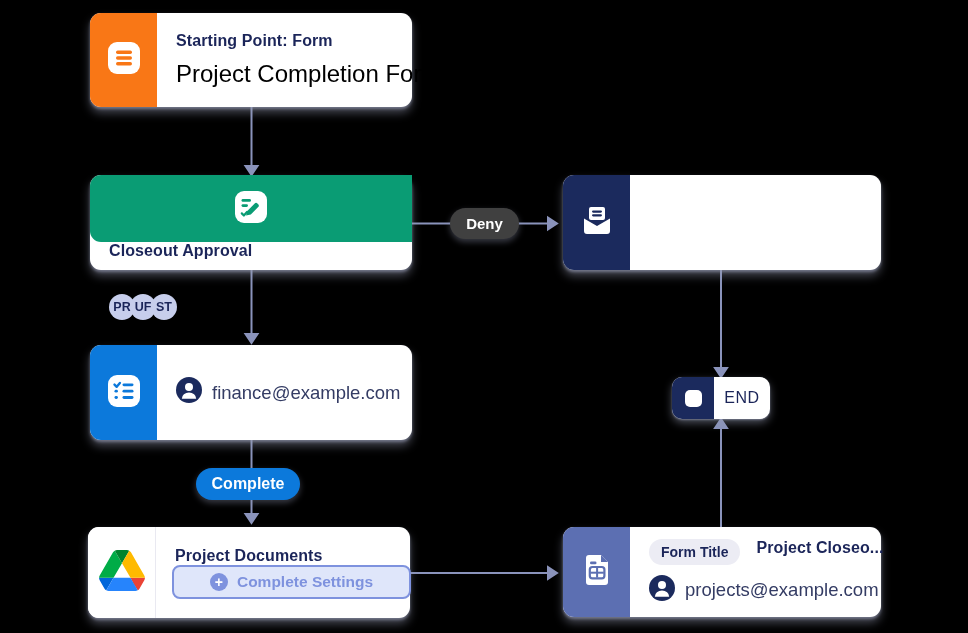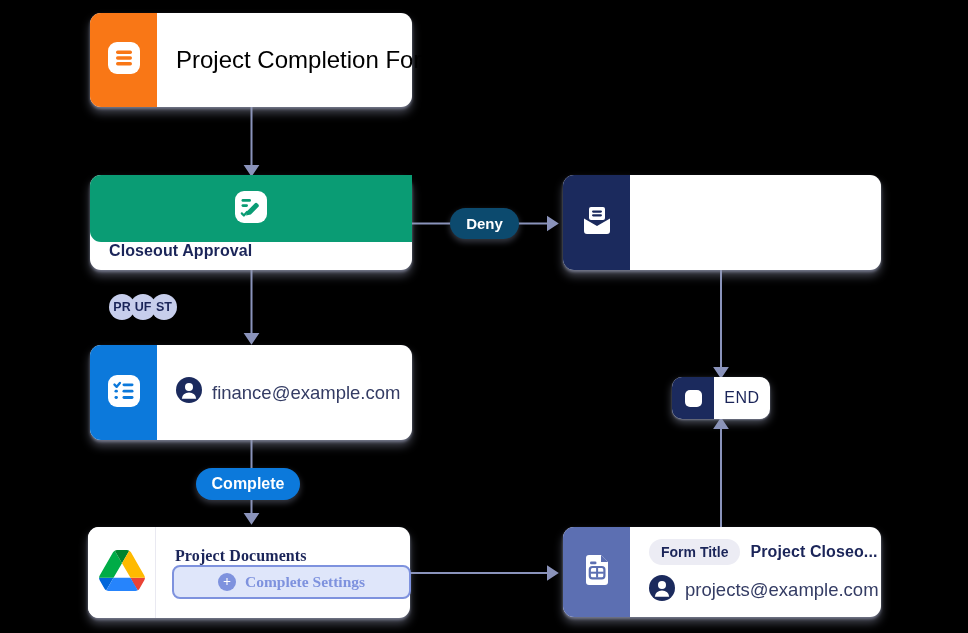--- a/index.html
+++ b/index.html
@@ -30,25 +30,25 @@
   .avatars{display:flex;margin-top:24px;}
   .chip{width:26px;height:26px;border-radius:50%;background:#C7CEEC;color:#1B2559;
         font-size:12.5px;font-weight:bold;display:flex;align-items:center;justify-content:center;}
   .chip + .chip{margin-left:-5px;}
 
   .pill{
     position:absolute;z-index:3;display:flex;align-items:center;justify-content:center;gap:7px;
     border-radius:999px;color:#fff;font-weight:bold;
     box-shadow:0 3px 6px rgba(140,145,170,.4);
   }
-  .pill.deny{left:450px;top:208px;width:69px;height:31px;background:#0c4a6e;font-size:15px;}
+  .pill.deny{left:450px;top:208px;width:69px;height:31px;background:#404040;font-size:15px;}
   .pill.approve{left:189px;top:293px;width:112px;height:33px;background:#0BB05F;font-size:16px;}
   .pill.complete{left:196px;top:468px;width:104px;height:32px;background:#0C79DB;font-size:16px;}
 
-  .title-row{display:flex;align-items:center;gap:10px;}
+  .title-row{display:flex;gap:16px;}
   .badge{background:#ECECF4;color:#1B2559;font-weight:bold;font-size:14px;padding:5px 12px;border-radius:999px;white-space:nowrap;}
 
   .settings-btn{
     display:flex;align-items:center;justify-content:center;gap:9px;
     background:#DFE6FA;border:2px solid #7E92DE;border-radius:8px;
     color:#7E92DE;font-weight:bold;font-size:15.5px;height:30px;width:235px;
     margin-left:2px;cursor:pointer;
   }
   .plus{width:18px;height:18px;border-radius:50%;background:#7E92DE;color:#fff;font-size:14px;
         display:flex;align-items:center;justify-content:center;font-weight:bold;line-height:1;}
@@ -62,21 +62,21 @@
   .end-square{width:17px;height:17px;background:#fff;border-radius:5px;}
   .end-label{flex:1;display:flex;align-items:center;justify-content:center;color:#1B2559;font-weight:normal;font-size:16px;letter-spacing:.5px;}
 
   
   #node-start{left:90px;top:13px;width:322px;height:94px;}
   #node-approval{left:90px;top:175px;width:322px;height:95px;flex-direction:column;}
   #node-email{left:563px;top:175px;width:318px;height:95px;}
   #node-financial{left:90px;top:345px;width:322px;height:95px;}
   #node-documents{left:88px;top:527px;width:322px;height:91px;}
   #node-formcard{left:563px;top:527px;width:318px;height:90px;}
-  #node-documents .body{gap:0;padding-left:14px;font-family:Liberation Serif, serif;}
+  #node-documents .body{gap:0;padding-left:14px;}
   #node-documents .title{margin-left:5px;}
 </style>
 </head>
 <body>
 
 <div class="canvas">
 
   <svg class="connectors" width="968" height="633" viewBox="0 0 968 633">
     <g stroke="#8A93BB" stroke-width="2" fill="#8A93BB">
 
@@ -108,20 +108,21 @@
       <span>
         <svg width="38" height="38" viewBox="0 0 38 38">
           <rect x="3" y="3" width="32" height="32" rx="9" fill="#fff"></rect>
           <rect x="11" y="11.5" width="16" height="3.4" rx="1.7" fill="#F97716"></rect>
           <rect x="11" y="17.3" width="16" height="3.4" rx="1.7" fill="#F97716"></rect>
           <rect x="11" y="23.1" width="16" height="3.4" rx="1.7" fill="#F97716"></rect>
         </svg>
       </span>
     </div>
     <div class="body">
+      <div class="title">Starting Point: Form</div>
       <div class="formname">Project Completion Form</div>
     </div>
   </div>
 
   <div class="node" id="node-approval">
     <div class="side green">
       <span>
         <svg width="38" height="38" viewBox="0 0 38 38">
           <rect x="3" y="3" width="32" height="32" rx="9" fill="#fff"></rect>
           <rect x="9.5" y="11" width="9.5" height="2.8" rx="1.4" fill="#0A9C74"></rect>

